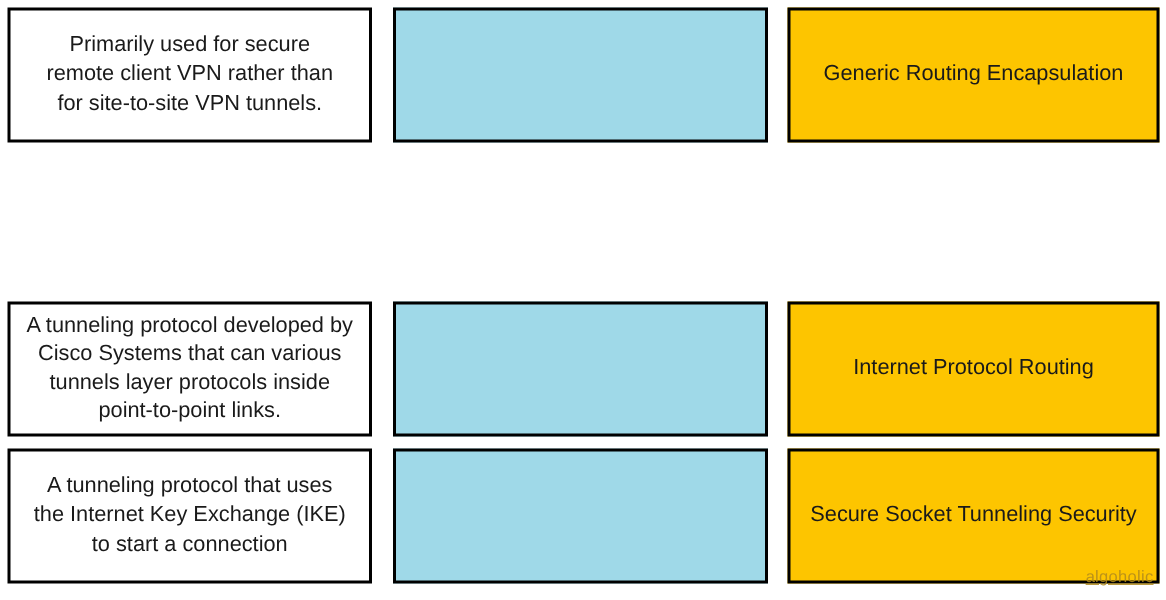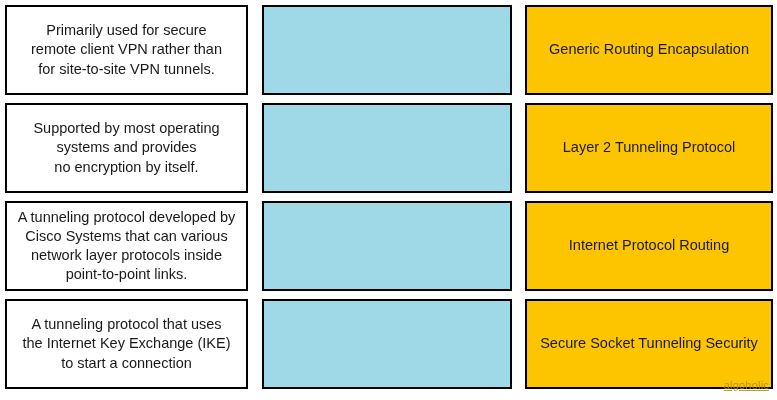--- a/index.html
+++ b/index.html
@@ -94,39 +94,26 @@
 for site-to-site VPN tunnels.</span>
     </div>
     <div class="cell col-drop">
       <span class="drop-text"></span>
     </div>
     <div class="cell col-name">
       <span class="name-text">Generic Routing Encapsulation</span>
     </div>
   </div>
 
-  <div class="row row-1">
-    <div class="cell col-desc">
-      <span class="desc-text">Supported by most operating
-systems and provides
-no encryption by itself.</span>
-    </div>
-    <div class="cell col-drop">
-      <span class="drop-text"></span>
-    </div>
-    <div class="cell col-name">
-      <span class="name-text">Layer 2 Tunneling Protocol</span>
-    </div>
-  </div>
 
   <div class="row row-2">
     <div class="cell col-desc">
       <span class="desc-text">A tunneling protocol developed by
 Cisco Systems that can various
-network layer protocols inside
+tunnels layer protocols inside
 point-to-point links.</span>
     </div>
     <div class="cell col-drop">
       <span class="drop-text"></span>
     </div>
     <div class="cell col-name">
       <span class="name-text">Internet Protocol Routing</span>
     </div>
   </div>
 

